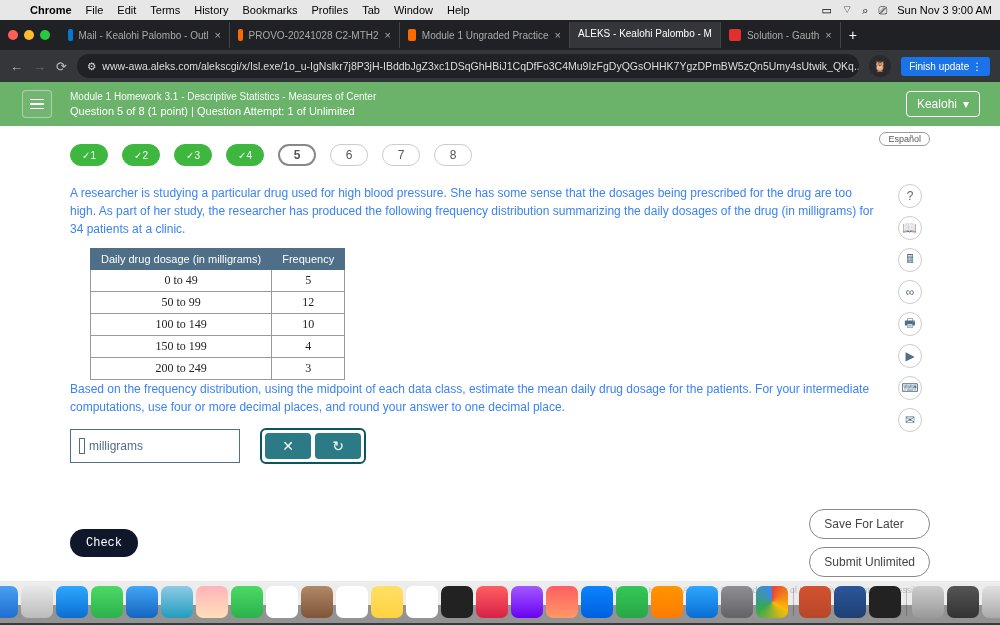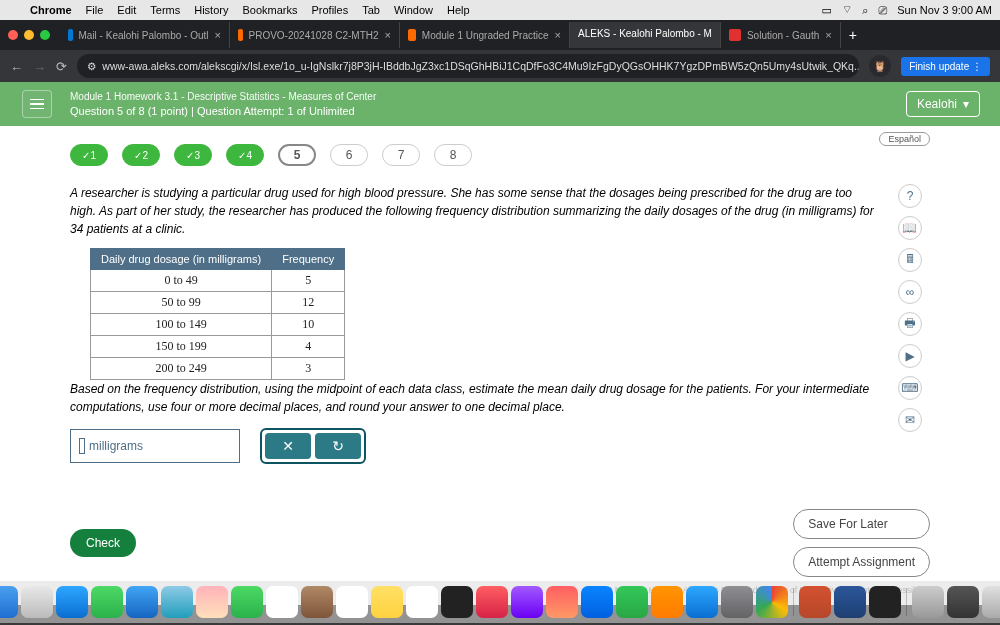--- a/index.html
+++ b/index.html
@@ -46,38 +46,38 @@
 
 .content { padding: 12px 70px 0 70px; position: relative; height: 479px; }
 .espanol { position: absolute; right: 70px; top: 6px; border: 1px solid #999; border-radius: 10px; padding: 1px 8px; font-size: 9px; color: #555; }
 
 .qnav { display: flex; gap: 14px; margin-top: 6px; margin-bottom: 18px; }
 .pill { width: 38px; height: 22px; border-radius: 11px; display: flex; align-items: center; justify-content: center; font-size: 12px; border: 1px solid #ccc; background: #fff; color: #555; }
 .pill.done { background: #3db73d; border-color: #3db73d; color: #fff; font-size: 10px; }
 .pill.current { border: 2px solid #888; font-weight: 600; }
 
 .question-area { background: #fff; min-height: 330px; position: relative; padding-right: 50px; }
-.qtext { font-size: 12px; color: #000000; line-height: 18px; margin-bottom: 10px; font-style: italic; }
+.qtext { font-size: 12px; color: #3b82f6; line-height: 18px; margin-bottom: 10px; }
 
 .freq-table { margin-left: 20px; border-collapse: collapse; }
 .freq-table th { background: #4e6f87; color: #fff; font-size: 11px; font-weight: 400; padding: 4px 10px; border: 1px solid #4e6f87; }
 .freq-table td { border: 1px solid #999; padding: 3px 10px; text-align: center; font-size: 12px; font-family: Georgia, serif; color: #222; }
 
 .side-tools { position: absolute; right: 8px; top: 0; display: flex; flex-direction: column; gap: 8px; }
 .tool { width: 24px; height: 24px; border: 1px solid #ccc; border-radius: 50%; display: flex; align-items: center; justify-content: center; font-size: 12px; color: #4e6f87; background: #fff; }
 
 .answer-row { display: flex; gap: 20px; align-items: center; margin-top: 12px; }
 .answer-box { border: 1px solid #4e6f87; width: 170px; height: 34px; display: flex; align-items: center; padding: 0 8px; font-size: 12px; color: #4e6f87; gap: 4px; }
 .answer-box .cursor { width: 6px; height: 16px; border: 1px solid #4e6f87; }
 .action-pills { border: 2px solid #0c5460; border-radius: 6px; padding: 3px; display: flex; gap: 4px; }
 .action-pill { width: 46px; height: 26px; background: #2b7a85; border-radius: 4px; color: #fff; display: flex; align-items: center; justify-content: center; font-size: 14px; }
 
 
 .qfoot { position: absolute; bottom: 28px; left: 70px; right: 70px; display: flex; align-items: center; }
-.check-btn { background: #15803d; color: #fff; border-radius: 16px; padding: 7px 16px; font-size: 12px; }
+.check-btn { background: #0f172a; color: #fff; border-radius: 16px; padding: 7px 16px; font-size: 12px; font-family: Liberation Mono, monospace; }
 .foot-right { margin-left: auto; display: flex; gap: 8px; flex-direction: column; }
 .foot-btn { border: 1px solid #888; border-radius: 16px; padding: 7px 14px; font-size: 12px; color: #444; background: #fff; }
 
 .copyright { position: absolute; bottom: 10px; right: 70px; font-size: 8.5px; color: #999; }
 .copyright a { color: #999; }
 
 
 .dock { position: absolute; bottom: 2px; left: 50%; transform: translateX(-50%); height: 42px; background: rgba(220,220,220,0.55); border-radius: 12px; display: flex; align-items: center; padding: 0 6px; gap: 3px; }
 .dock-item { width: 32px; height: 32px; border-radius: 7px; background: linear-gradient(#6ab0ef,#3a7fc8); }
 .dock-sep { width: 1px; height: 28px; background: rgba(0,0,0,0.2); margin: 0 2px; }
@@ -238,21 +238,21 @@
           <div class="action-pill">✕</div>
           <div class="action-pill">↻</div>
         </div>
       </div>
     </div>
 
     <div class="qfoot">
       <div class="check-btn">Check</div>
       <div class="foot-right">
         <div class="foot-btn">Save For Later</div>
-        <div class="foot-btn">Attempt Assignment</div>
+        <div class="foot-btn">Submit Unlimited</div>
       </div>
     </div>
     <div class="copyright">
       <span>© 2024 McGraw Hill LLC. All Rights Reserved.</span>&nbsp;&nbsp;<a>Terms of Use  |  Privacy Center  |  Accessibility</a>
     </div>
   </div>
 </div>
 
 <div class="dock">
   <div class="dock-item" style="background:linear-gradient(#4aa0ef,#1f6ed0)"></div>

